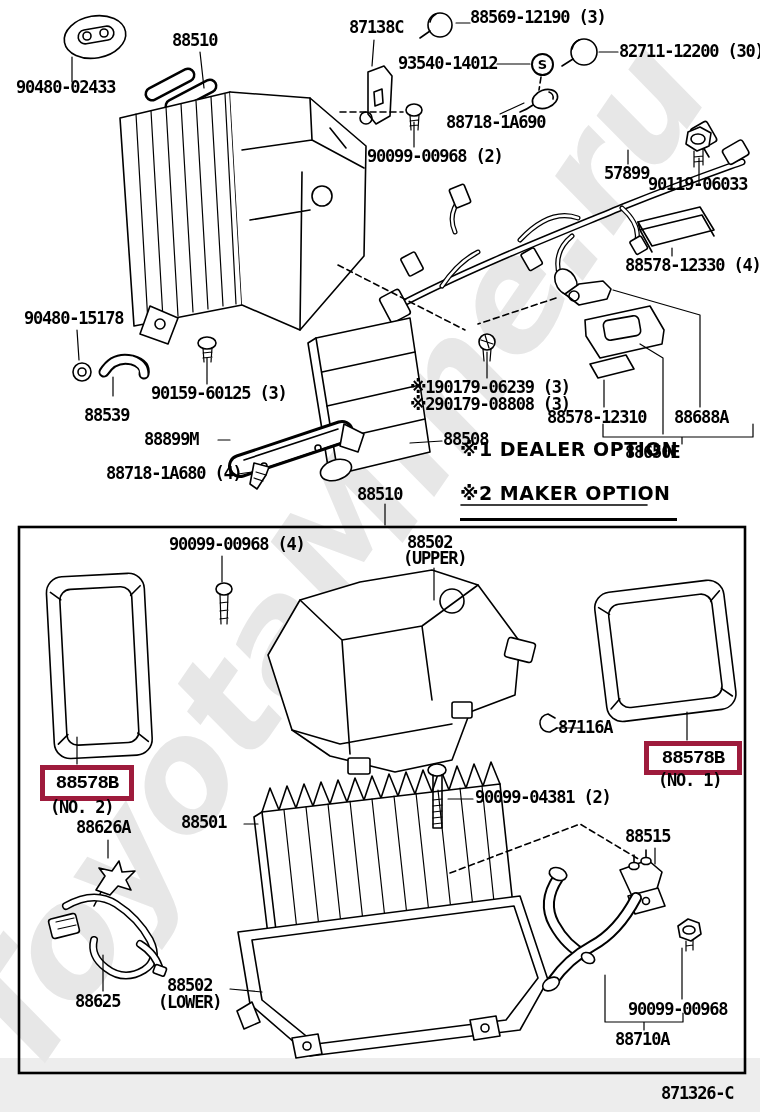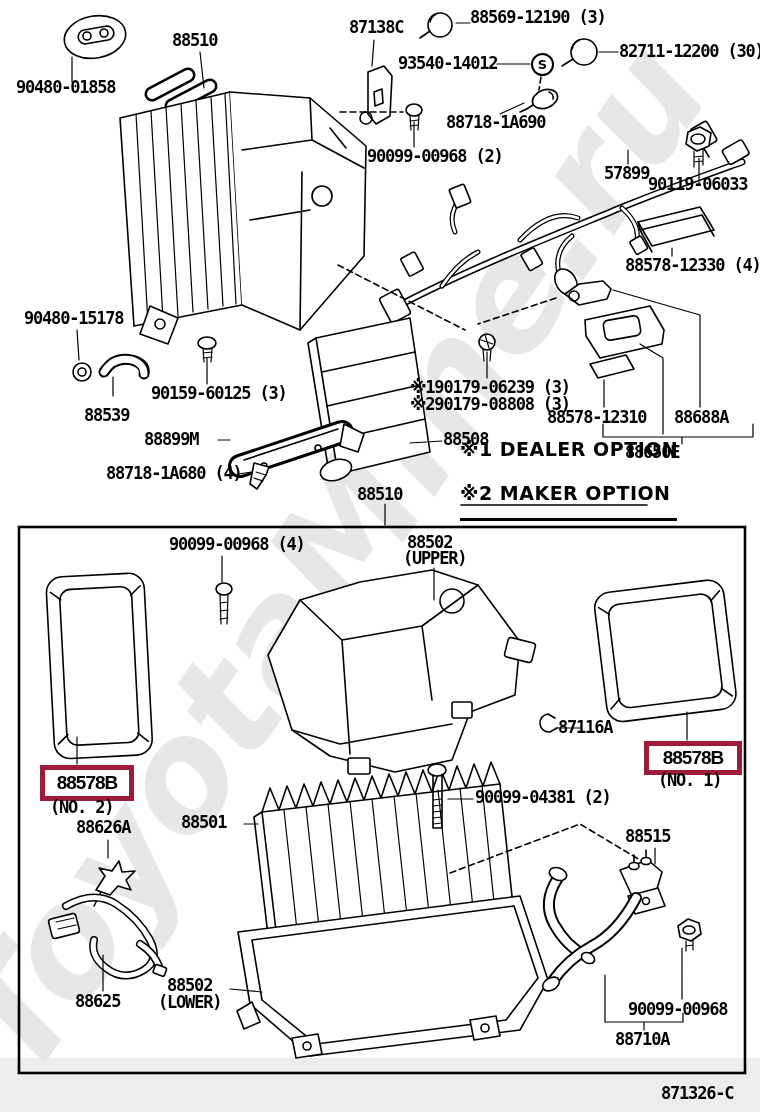--- a/index.html
+++ b/index.html
@@ -10,21 +10,21 @@
        font-family:"DejaVu Sans Mono","DejaVu Sans",monospace;
        font-weight:bold;font-size:17px;letter-spacing:-1.2px;}
   .note{font-family:"DejaVu Sans","Liberation Sans",sans-serif;
         font-size:19px;font-weight:bold;letter-spacing:0.5px;}
   .note.ul{border-bottom:3px solid #000;padding-bottom:14px;padding-right:6px;}
   .scircle{position:absolute;width:19px;height:19px;border:2px solid #000;border-radius:50%;
            display:flex;align-items:center;justify-content:center;background:#fff;
            font:bold 13px "DejaVu Sans",sans-serif;color:#000;}
   .hl{position:absolute;border:5px solid #9e1b3c;background:#fff;display:flex;
       align-items:center;justify-content:center;color:#000;
-      font-family:Liberation Sans, sans-serif;
+      font-family:Liberation Mono, monospace;
       font-weight:bold;font-size:19px;letter-spacing:-1px;}
   .footer-strip{position:absolute;left:0;top:1058px;width:760px;height:54px;background:#ededed;}
 </style>
 </head>
 <body>
 
 <div id="stage">
 
   <div class="footer-strip"></div>
 
@@ -276,21 +276,21 @@
         M77,737 L77,764 M687,712 L687,740 M556,728 L581,728
         M448,799 L473,799 M244,824 L258,824 M108,840 L108,858 M655,848 L655,864
         M103,955 L103,991 M230,989 L262,992 M682,948 L682,999
         M605,975 L605,1022 L683,1022 M683,1022 L683,1013 M644,1022 L644,1030"></path>
       <path class="ln" d="M461,505 L647,505" stroke-width="2.6"></path>
     </g>
 
     <rect class="bd" x="19" y="527" width="726" height="546"></rect>
   </svg>
 
-  <div class="lbl" style="left:16px;top:79px">90480-01858</div>
+  <div class="lbl" style="left:16px;top:79px">90480-02433</div>
   <div class="lbl" style="left:172px;top:32px">88510</div>
   <div class="lbl" style="left:349px;top:19px">87138C</div>
   <div class="lbl" style="left:470px;top:9px">88569-12190 (3)</div>
   <div class="lbl" style="left:398px;top:55px">93540-14012</div>
   <div class="scircle" style="left:531px;top:53px">S</div>
   <div class="lbl" style="left:619px;top:43px">82711-12200 (30)</div>
   <div class="lbl" style="left:446px;top:114px">88718-1A690</div>
   <div class="lbl" style="left:367px;top:148px">90099-00968 (2)</div>
   <div class="lbl" style="left:604px;top:165px">57899</div>
   <div class="lbl" style="left:648px;top:176px">90119-06033</div>

